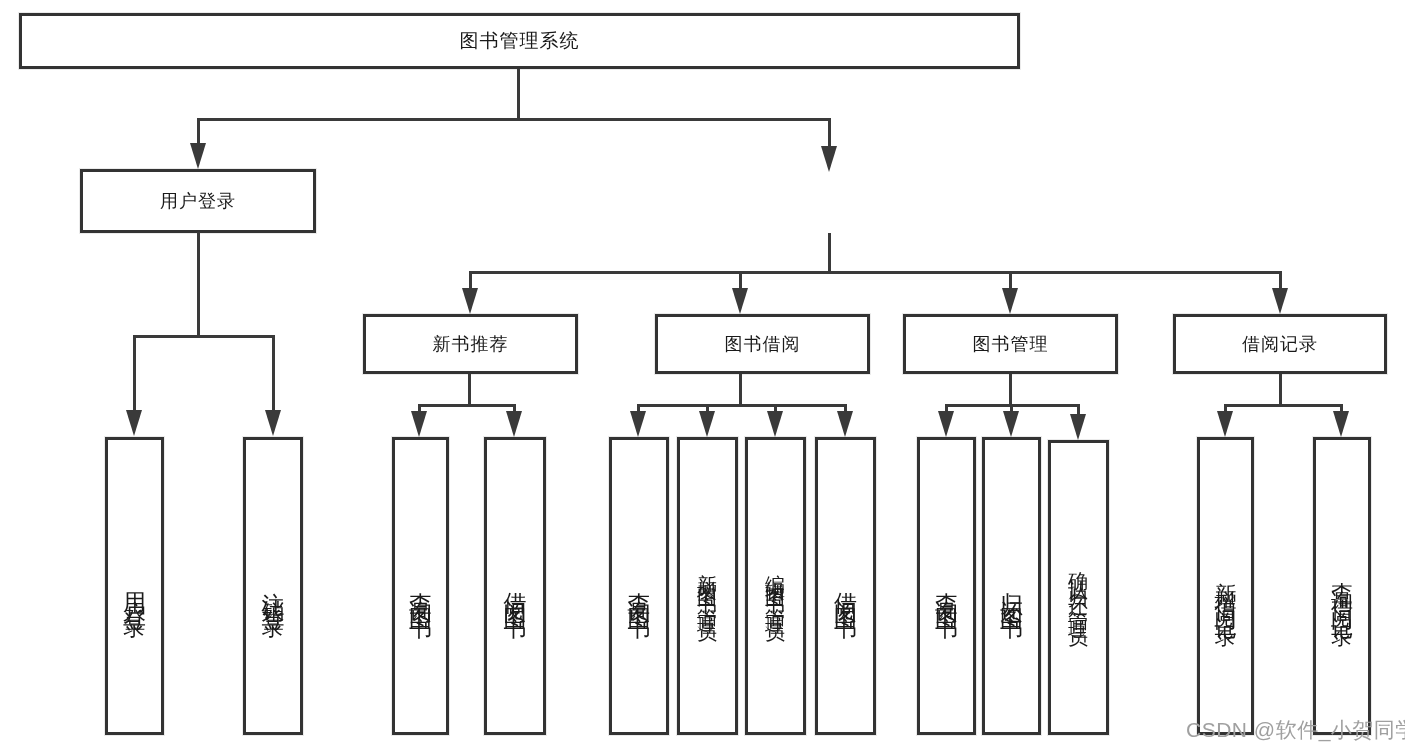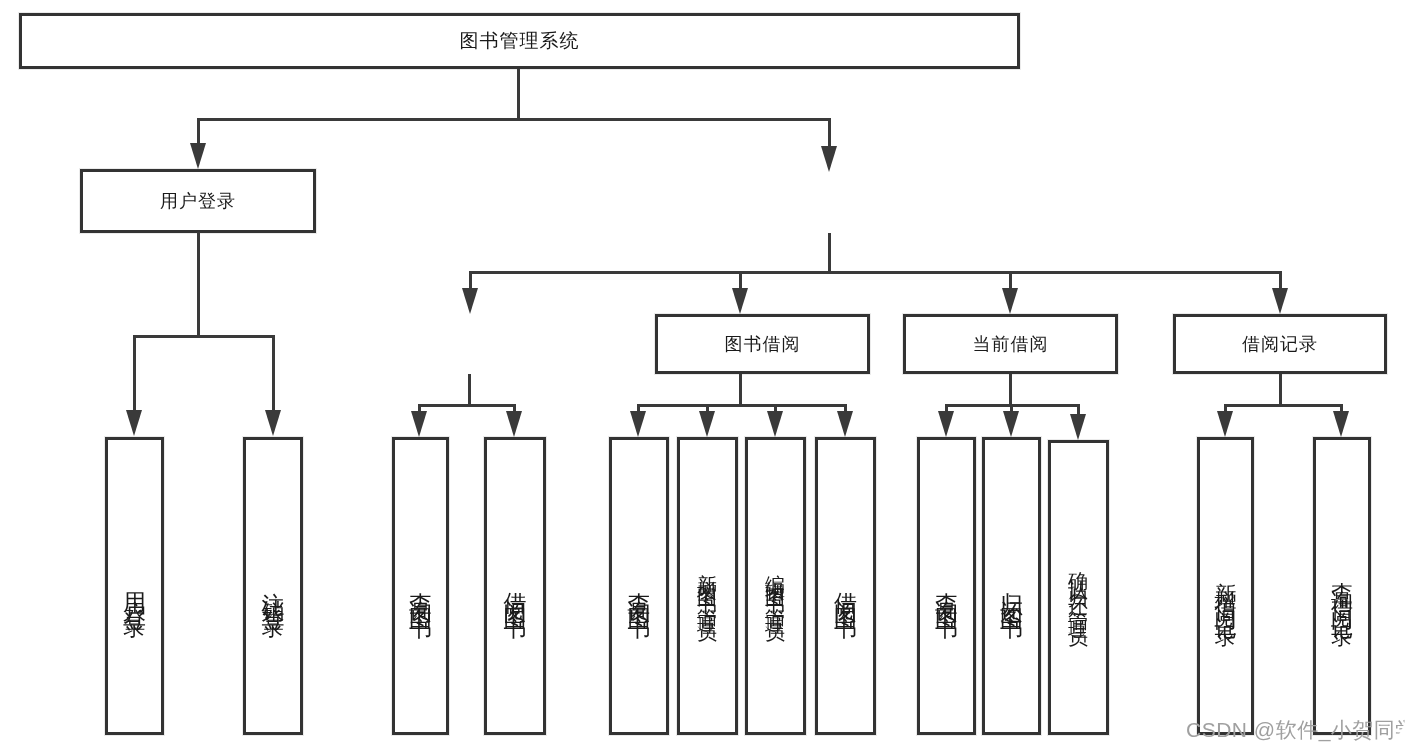--- a/index.html
+++ b/index.html
@@ -10,21 +10,20 @@
     --bg:#ffffff;
   }
   *{margin:0;padding:0;box-sizing:border-box;}
   html,body{background:var(--bg);}
   body{font-family:"Liberation Sans",sans-serif;color:var(--text);}
   .canvas{
     position:relative;
     width:1405px;height:747px;
     background:var(--bg);
     overflow:hidden;
-    border-radius:31px;
   }
   
   .node{
     position:absolute;
     background:#fff;
     border:3px solid var(--border);
     display:flex;align-items:center;justify-content:center;
     box-shadow:0 0 0 1px rgba(0,0,0,0.08);
   }
   .hlabel{font-size:18px;letter-spacing:1px;}
@@ -74,27 +73,30 @@
 
   <div class="node" style="left:19px;top:13px;width:1001px;height:56px;">
     <span class="root-label">图书管理系统</span>
   </div>
 
   <div class="node" style="left:80px;top:169px;width:236px;height:64px;">
     <span class="hlabel">用户登录</span>
   </div>
 
 
+  <div class="node" style="left:363px;top:314px;width:215px;height:60px;">
+    <span class="hlabel">新书推荐</span>
+  </div>
 
   <div class="node" style="left:655px;top:314px;width:215px;height:60px;">
     <span class="hlabel">图书借阅</span>
   </div>
 
   <div class="node" style="left:903px;top:314px;width:215px;height:60px;">
-    <span class="hlabel">当前借阅</span>
+    <span class="hlabel">图书管理</span>
   </div>
 
   <div class="node" style="left:1173px;top:314px;width:214px;height:60px;">
     <span class="hlabel">借阅记录</span>
   </div>
 
   <div class="vbox" style="left:105px;width:59px;">
     <span class="vtext t4">用户登录</span>
   </div>
   <div class="vbox" style="left:243px;width:60px;">

